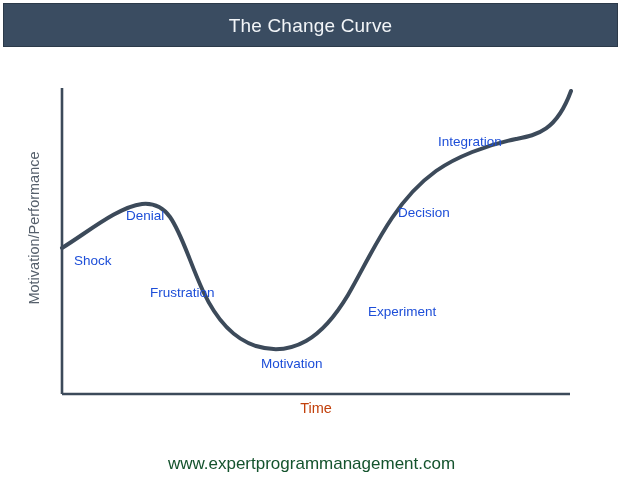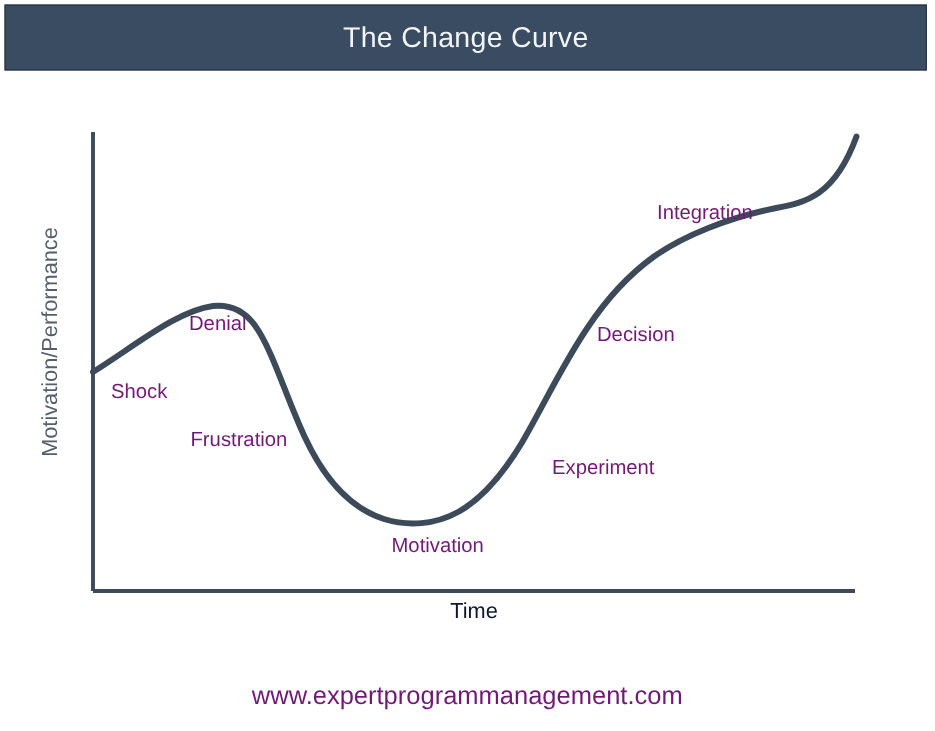--- a/index.html
+++ b/index.html
@@ -65,41 +65,41 @@
     color: #555f6b;
     font-size: 14.5px;
     white-space: nowrap;
   }
   #x-axis-title {
     position: absolute;
     left: 62px;
     top: 353px;
     width: 508px;
     text-align: center;
-    color: #0f172a;
+    color: #c2410c;
     font-size: 14.5px;
   }
 
   
   .stage-label {
     position: absolute;
-    color: #701a75;
+    color: #1d4ed8;
     font-size: 13.5px;
     white-space: nowrap;
     line-height: 1;
   }
 
   
   #footer-url {
     position: absolute;
     left: 0;
     top: 455px;
     width: 623px;
     text-align: center;
-    color: #701a75;
+    color: #14532d;
     font-size: 17px;
     line-height: 1;
   }
 </style>
 </head>
 <body>
 
 <div id="title-bar">
   <span id="title-text">The Change Curve</span>
 </div>
@@ -124,21 +124,21 @@
              C 456 110, 486 98, 516 92
              C 536 88, 556 85, 571 44" fill="none" stroke="#3c4a5a" stroke-width="4" stroke-linecap="round" stroke-linejoin="round"></path>
   </svg>
 
   <div id="y-axis-title">Motivation/Performance</div>
 
   <div id="x-axis-title">Time</div>
 
   <div class="stage-label" style="left:64px;  top:207px;margin-left:10px;">Shock</div>
   <div class="stage-label" style="left:126px; top:134px;margin-top:28px;">Denial</div>
-  <div class="stage-label" style="left:127px; top:239px;">Frustration</div>
+  <div class="stage-label" style="left:150px; top:239px;">Frustration</div>
   <div class="stage-label" style="left:261px; top:310px;">Motivation</div>
   <div class="stage-label" style="left:368px; top:258px;">Experiment</div>
-  <div class="stage-label" style="left:398px; top:169px;">Decision</div>
+  <div class="stage-label" style="left:398px; top:159px;">Decision</div>
   <div class="stage-label" style="left:438px; top:88px;">Integration</div>
 
 </div>
 
 <div id="footer-url">www.expertprogrammanagement.com</div>
 
 </body></html>

